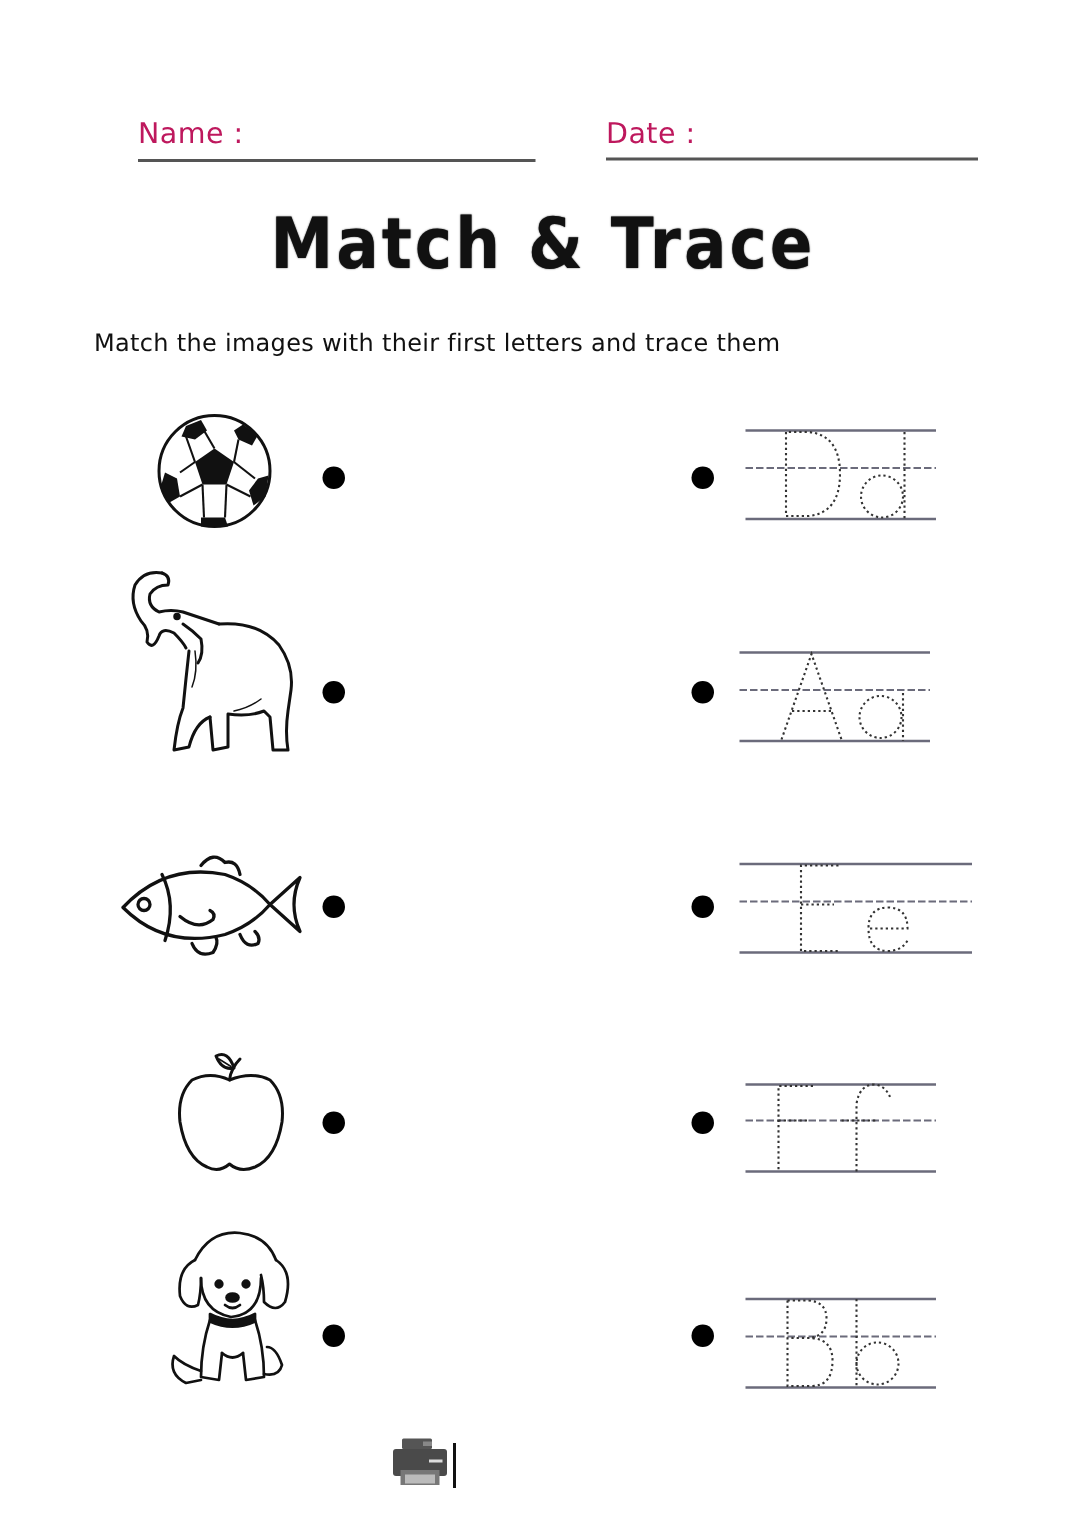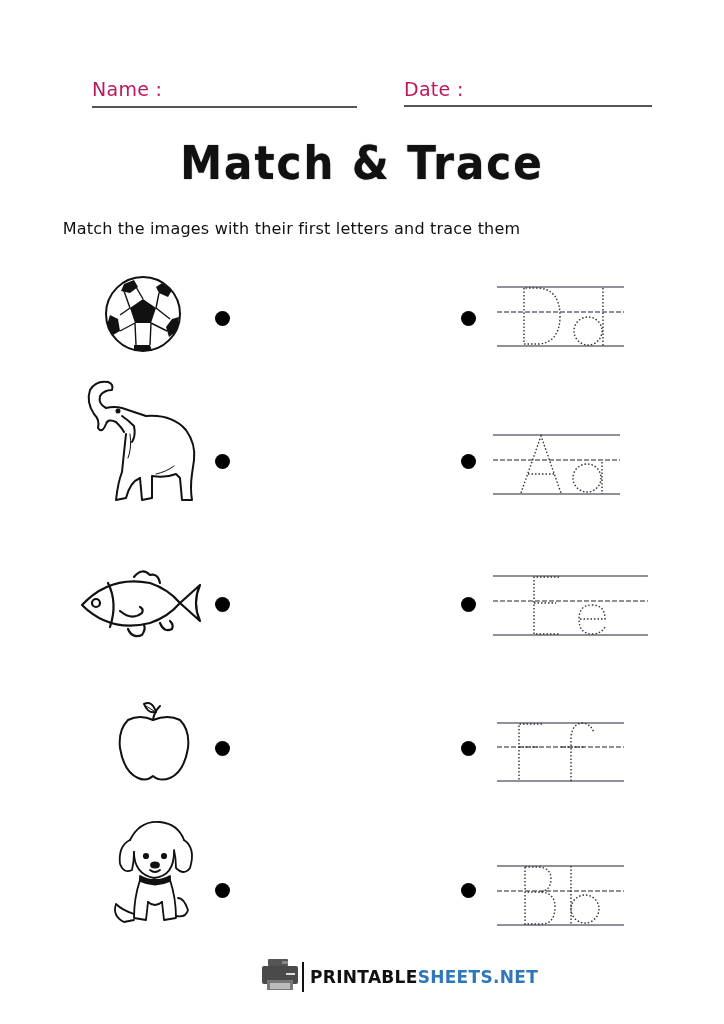--- a/index.html
+++ b/index.html
@@ -185,14 +185,13 @@
     <svg width="36" height="34" viewBox="0 0 36 34">
       <rect x="6" y="1" width="20" height="7" rx="1" fill="#555"></rect>
       <rect x="20" y="3" width="6" height="3" fill="#888"></rect>
       <rect x="0" y="8" width="36" height="18" rx="2" fill="#4a4a4a"></rect>
       <rect x="24" y="15" width="9" height="2" fill="#ddd"></rect>
       <rect x="5" y="22" width="26" height="10" fill="#777"></rect>
       <rect x="8" y="25" width="20" height="6" fill="#bbb"></rect>
     </svg>
   </span>
   <span class="footer-sep"></span>
-  <span class="footer-text"><span class="a">PRINTABLE</span><span class="b">SHEETS.NET</span></span>
 </div>
 
 </body></html>

